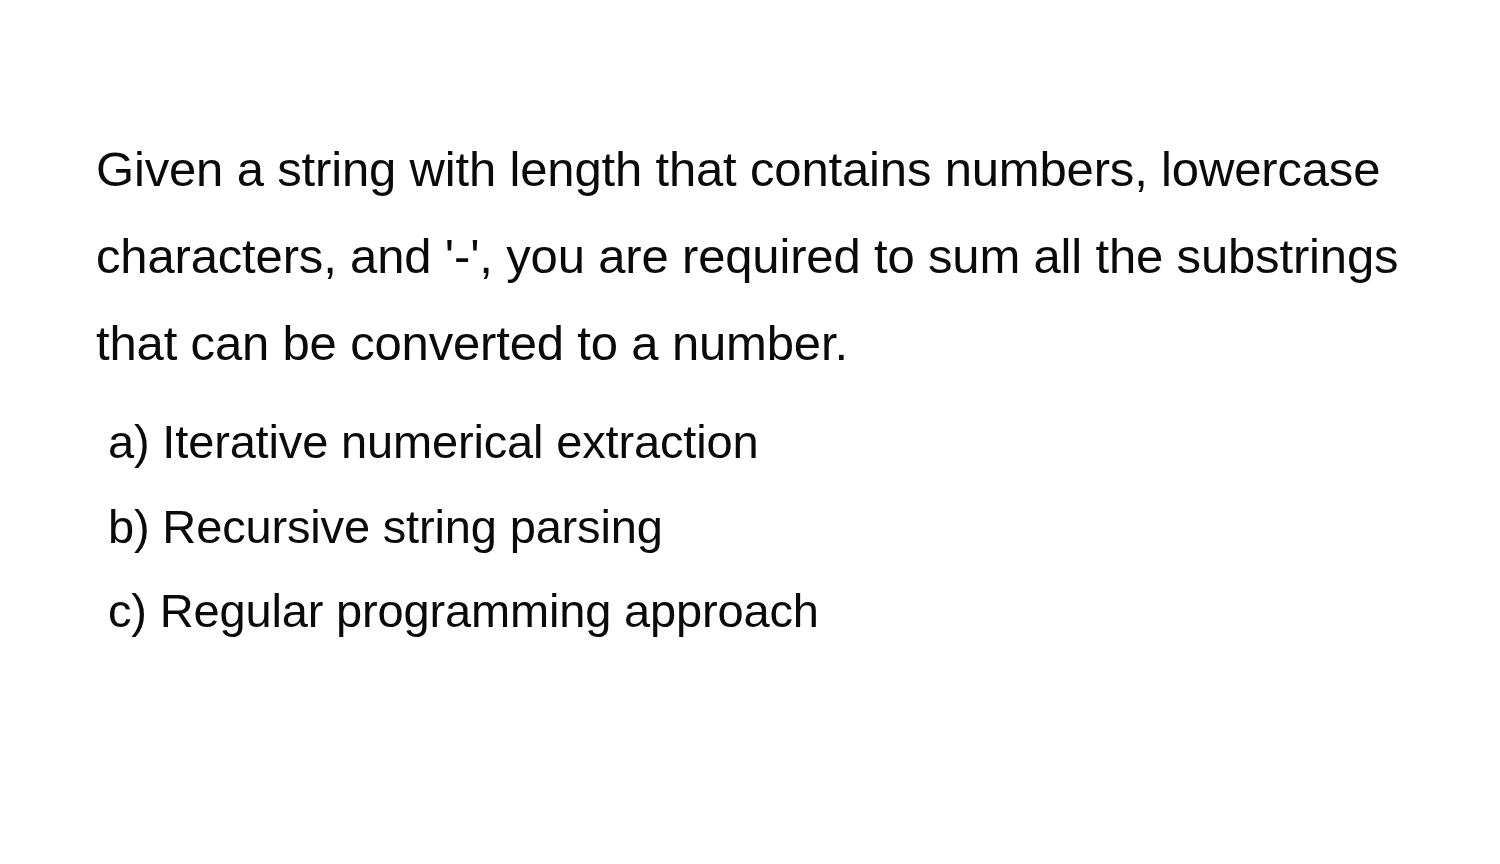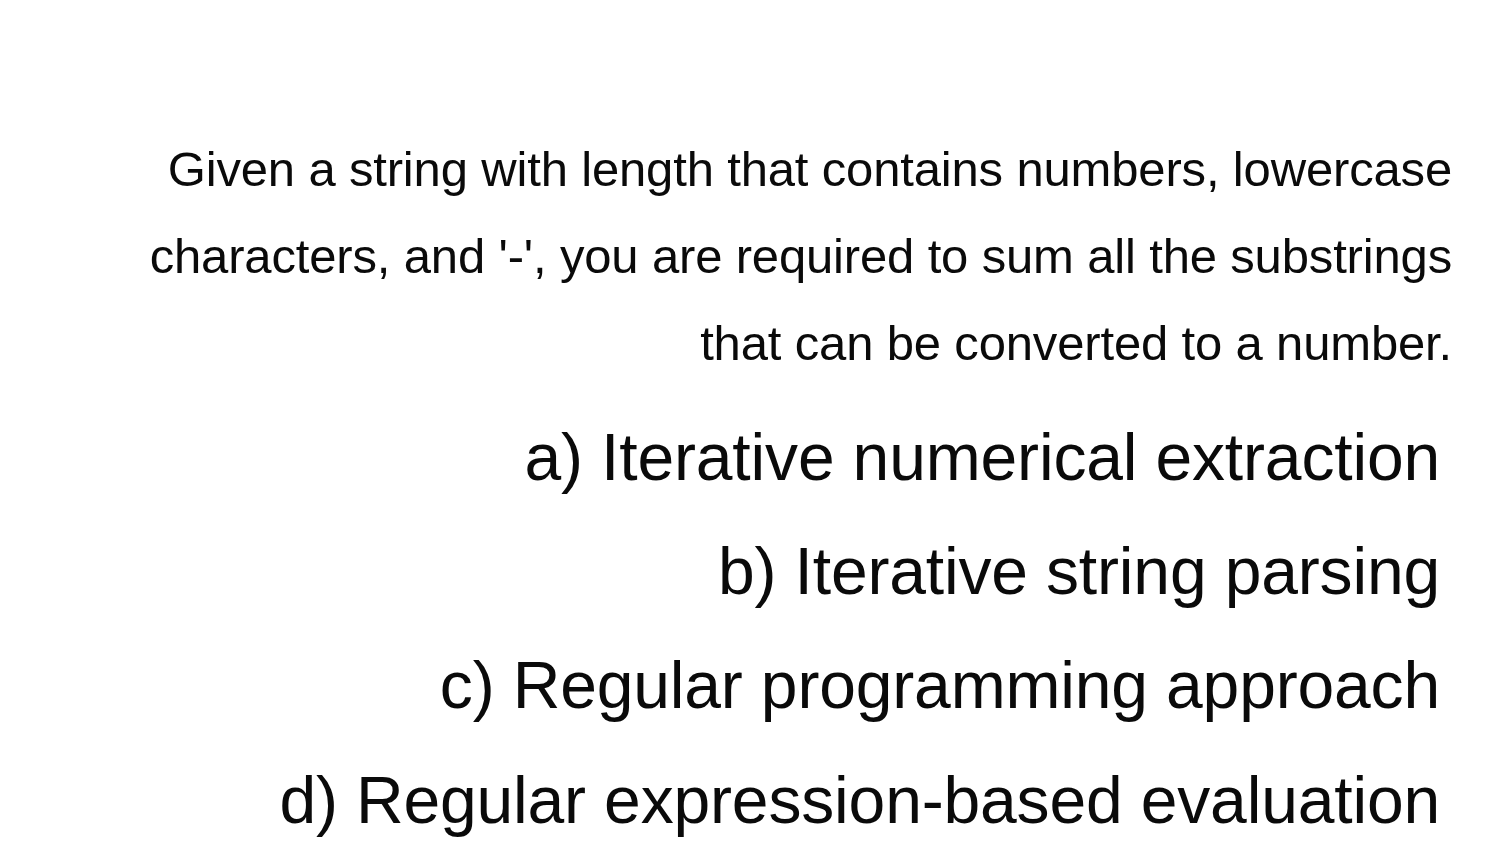--- a/index.html
+++ b/index.html
@@ -1,47 +1,45 @@
 <!DOCTYPE html>
 <html><head>
 <meta charset="utf-8">
 <style>
   * {
     margin: 12px;
     padding: 0;
     box-sizing: border-box;
-    text-align: right;
   }
   body {
     width: 1500px;
     height: 864px;
     background: #ffffff;
     font-family: -apple-system, BlinkMacSystemFont, "Segoe UI", Helvetica, Arial, sans-serif;
     color: #0a0a0a;
     padding: 90px 60px 40px 60px;
     letter-spacing: -0.01em;
   }
   .question-text {
     font-size: 49px;
     line-height: 1.78;
     font-weight: 400;
     margin-bottom: 18px;
   }
   .options {
-    font-size: 66px;
+    font-size: 47px;
     line-height: 1.55;
     font-weight: 400;
   }
   .option-item {
     display: block;
   }
 </style>
 </head>
 <body>
 
 <div class="question-text">Given a string with length that contains numbers, lowercase characters, and '-', you are required to sum all the substrings that can be converted to a number.</div>
 
 <div class="options">
   <span class="option-item">a) Iterative numerical extraction</span>
-  <span class="option-item">b) Iterative string parsing</span>
+  <span class="option-item">b) Recursive string parsing</span>
   <span class="option-item">c) Regular programming approach</span>
-  <span class="option-item">d) Regular expression-based evaluation</span>
 </div>
 
 </body></html>

